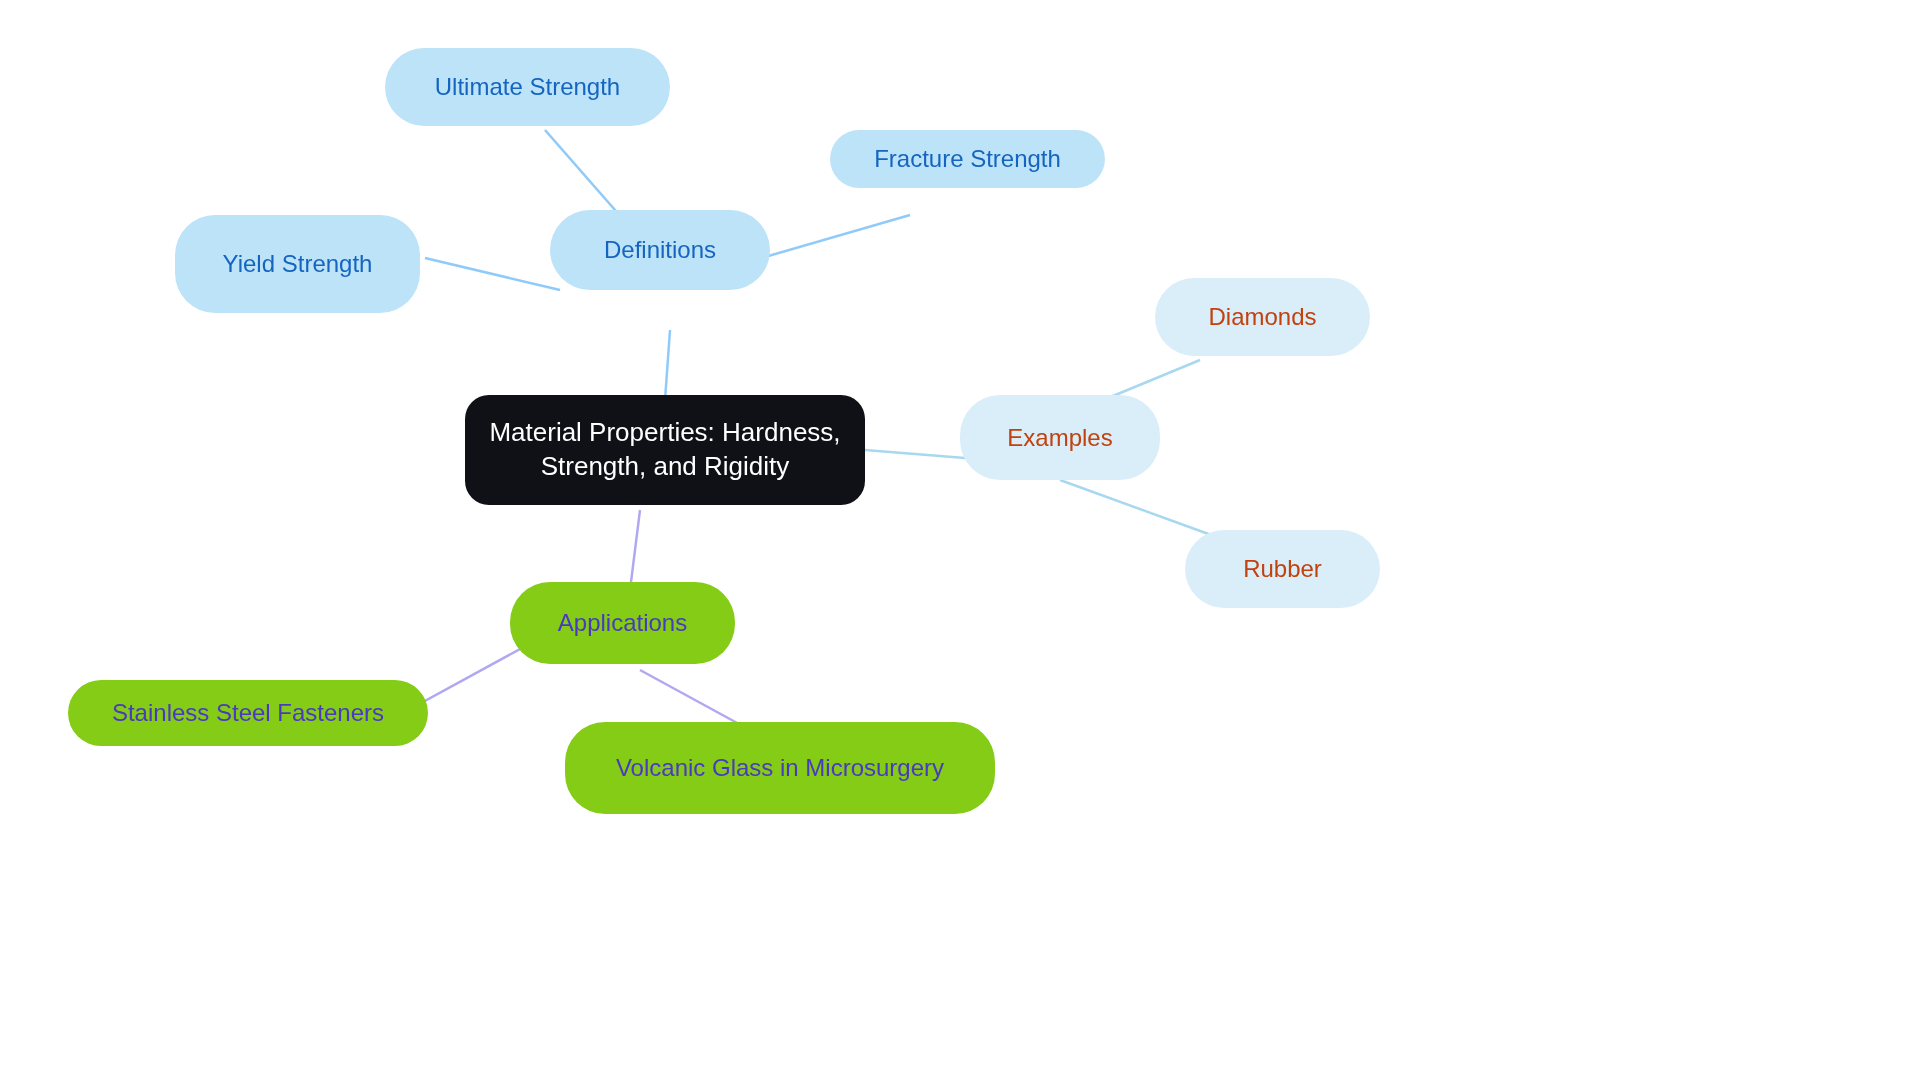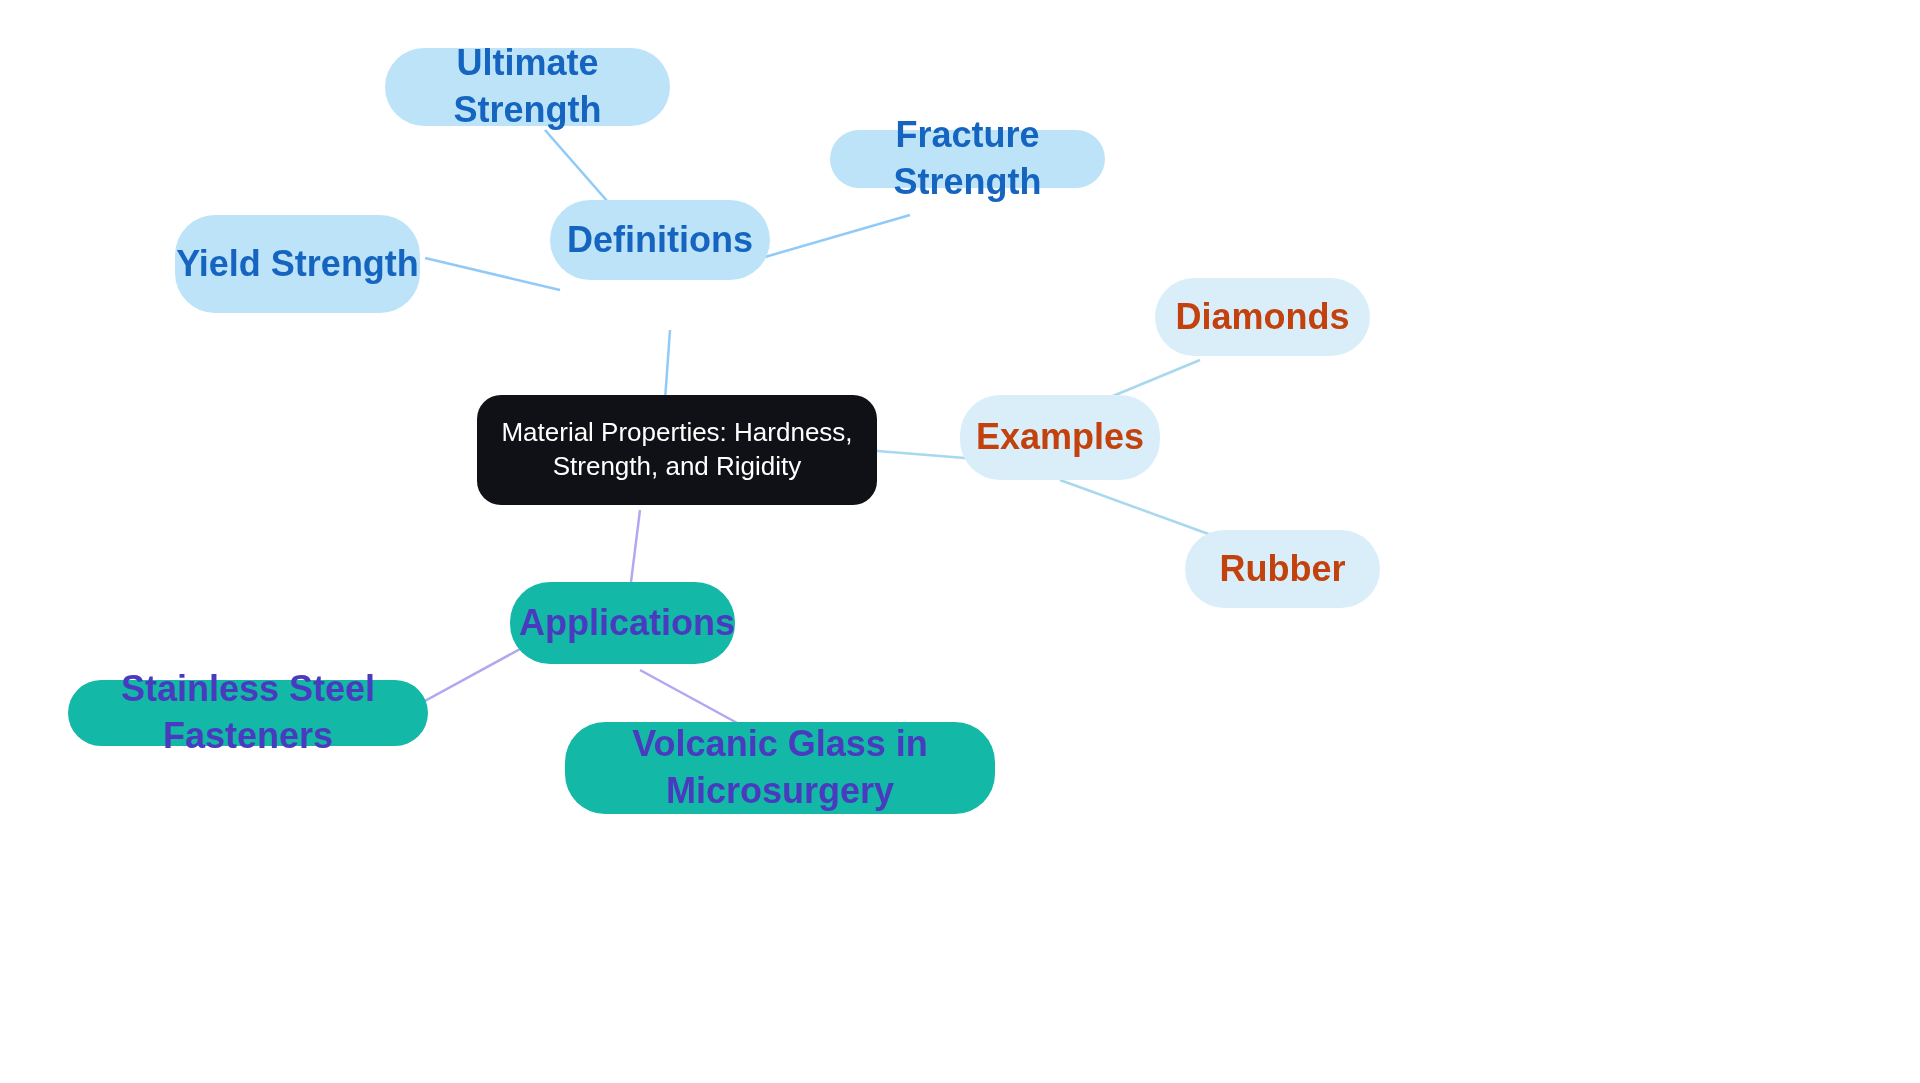--- a/index.html
+++ b/index.html
@@ -26,33 +26,32 @@
       display: flex;
       align-items: center;
       justify-content: center;
       text-align: center;
       border-radius: 40px;
       z-index: 1;
       cursor: pointer;
     }
 
     .node-text {
-      font-size: 36px;
-      font-weight: 700;
+      font-size: 24px;
+      font-weight: 400;
       line-height: 1.3;
     }
 
     
     .node-central {
       background: #0f1117;
       color: #ffffff;
       width: 390px;
       height: 110px;
       border-radius: 24px;
-      margin-left: 12px;
     }
     .node-central .node-text {
       font-size: 26px;
       font-weight: 500;
       padding: 10px 20px;
     }
 
     
     .node-blue {
       background: #bde3f8;
@@ -62,24 +61,23 @@
 
     
     .node-light-blue {
       background: #daeefa;
       color: #c2410c;
       border: none;
     }
 
     
     .node-purple {
-      background: #14b8a6;
+      background: #84cc16;
       color: #4a3abf;
       border: none;
-      justify-content: flex-end;
     }
   </style>
 </head>
 <body>
 
 <svg id="connections">
 
   <line x1="665" y1="400" x2="670" y2="330" stroke="#90caf9" stroke-width="2.5"></line>
 
   <line x1="650" y1="250" x2="545" y2="130" stroke="#90caf9" stroke-width="2.5"></line>
@@ -98,21 +96,21 @@
 
   <line x1="555" y1="630" x2="390" y2="720" stroke="#b0a8f0" stroke-width="2.5"></line>
 
   <line x1="640" y1="670" x2="750" y2="730" stroke="#b0a8f0" stroke-width="2.5"></line>
 </svg>
 
 <div class="node node-central" style="left: 465px; top: 395px; width: 400px; height: 110px;">
   <span class="node-text">Material Properties: Hardness, Strength, and Rigidity</span>
 </div>
 
-<div class="node node-blue" style="left: 550px; top: 200px; width: 220px; height: 80px;">
+<div class="node node-blue" style="left: 550px; top: 210px; width: 220px; height: 80px;">
   <span class="node-text">Definitions</span>
 </div>
 
 <div class="node node-blue" style="left: 385px; top: 48px; width: 285px; height: 78px;">
   <span class="node-text">Ultimate Strength</span>
 </div>
 
 <div class="node node-blue" style="left: 830px; top: 130px; width: 275px; height: 58px;">
   <span class="node-text">Fracture Strength</span>
 </div>

